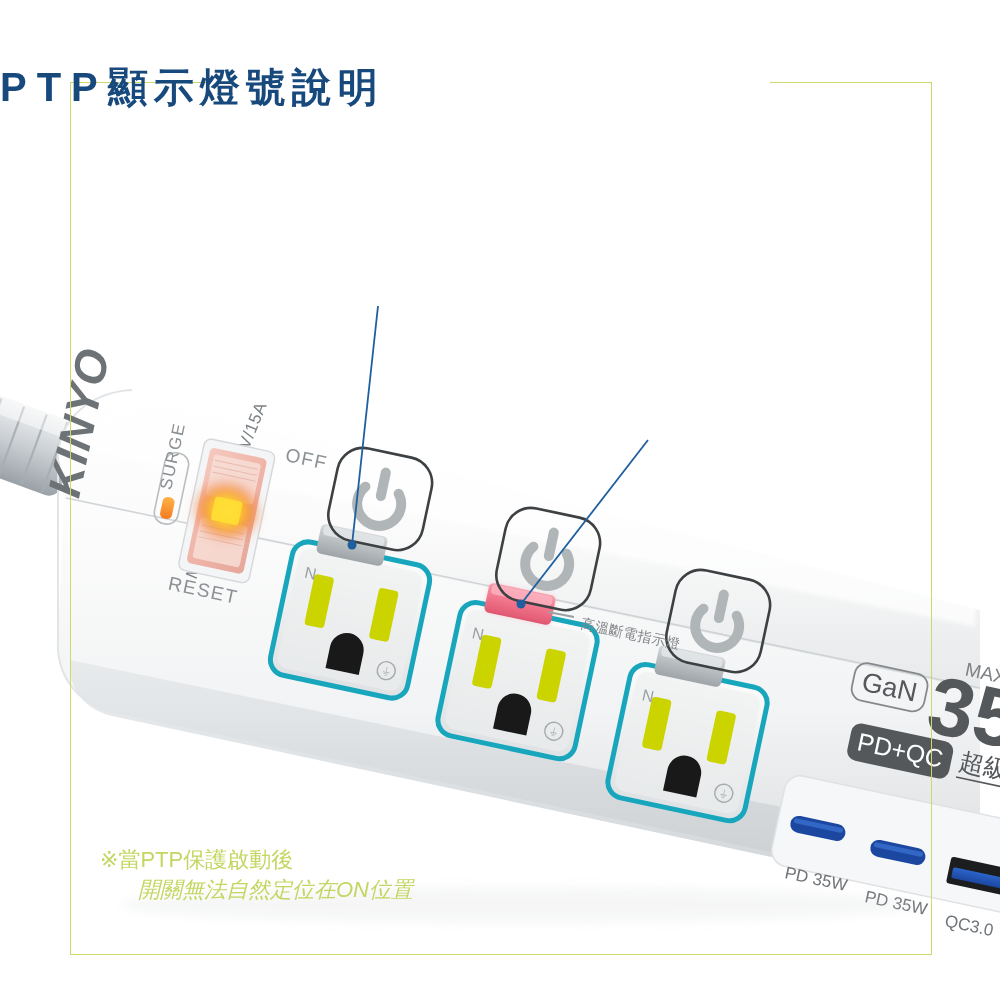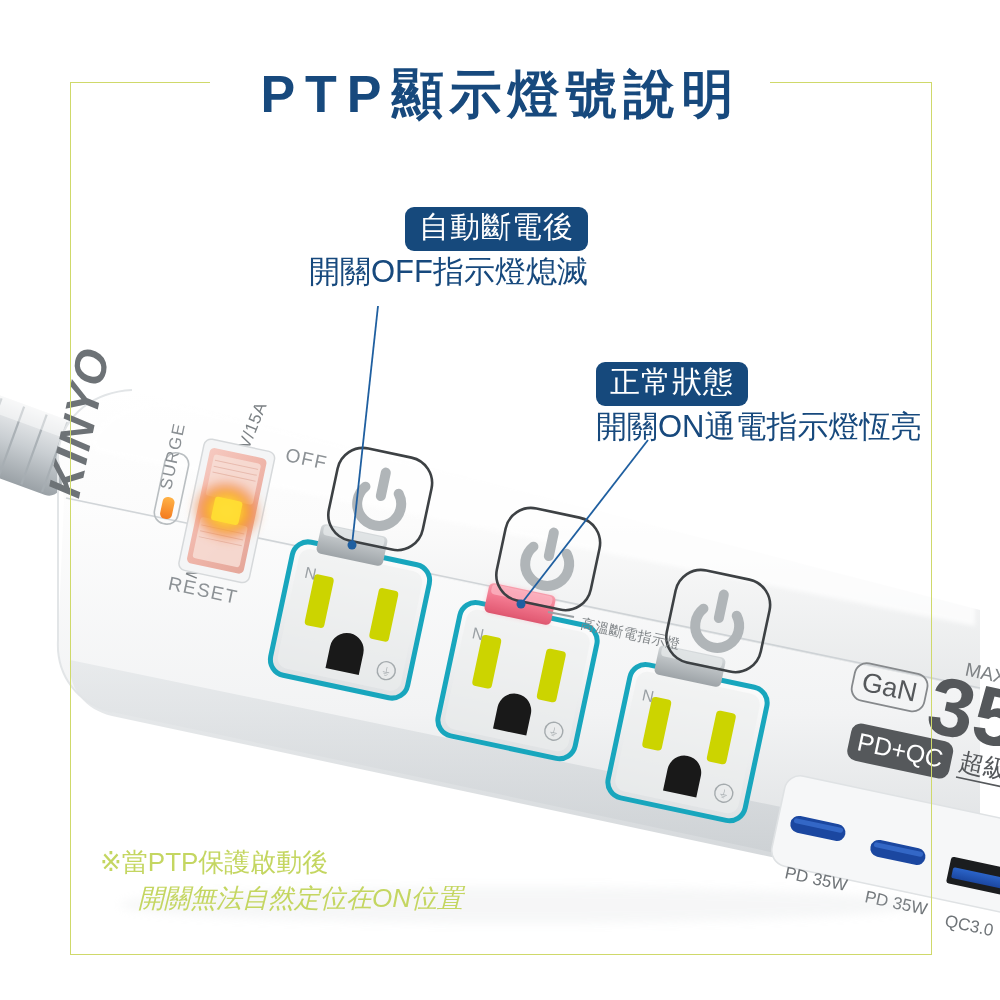--- a/index.html
+++ b/index.html
@@ -32,22 +32,21 @@
     width: 560px; height: 44px;
     background: #ffffff;
     z-index: 4;
   }
 
   
   .title {
     position: absolute;
     left: 0; top: 60px;
     width: 1000px;
-    text-align: center;
-    font-size: 52px;
+    font-size: 40px;
     font-weight: bold;
     color: #17497d;
     letter-spacing: 6px;
     z-index: 6;
     white-space: nowrap;
   }
   .title .ascii { letter-spacing: 10px; }
 
   
   #product-wrap {
@@ -85,21 +84,21 @@
 
   
   .leader { position: absolute; z-index: 6; pointer-events: none; }
 
   
   #note {
     position: absolute;
     left: 100px; top: 845px;
     z-index: 7;
     color: #c4d661;
-    font-size: 26px;
+    font-size: 22px;
     line-height: 1.38;
     white-space: nowrap;
   }
   #note .l2 { padding-left: 38px; display: block; font-style: italic; }
 </style>
 </head>
 <body>
 
 <div id="stage">
 
@@ -391,28 +390,20 @@
     <circle cx="521" cy="604" r="4.5" fill="#1f5fa0"></circle>
   </svg>
 
   <div class="frame"></div>
   <div class="frame-gap-title"></div>
 
   <div class="title">
     <span class="ascii">PTP</span><span>顯示燈號說明</span>
   </div>
 
-  <div class="callout" id="callout-off">
-    <span class="badge">自動斷電後</span>
-    <div class="callout-sub">開關OFF指示燈熄滅</div>
-  </div>
-
-  <div class="callout" id="callout-on">
-    <span class="badge">正常狀態</span>
-    <div class="callout-sub">開關ON通電指示燈恆亮</div>
-  </div>
+
 
   <div id="note">
     <span>※當PTP保護啟動後</span>
     <span class="l2">開關無法自然定位在ON位置</span>
   </div>
 
 </div>
 
 </body></html>

